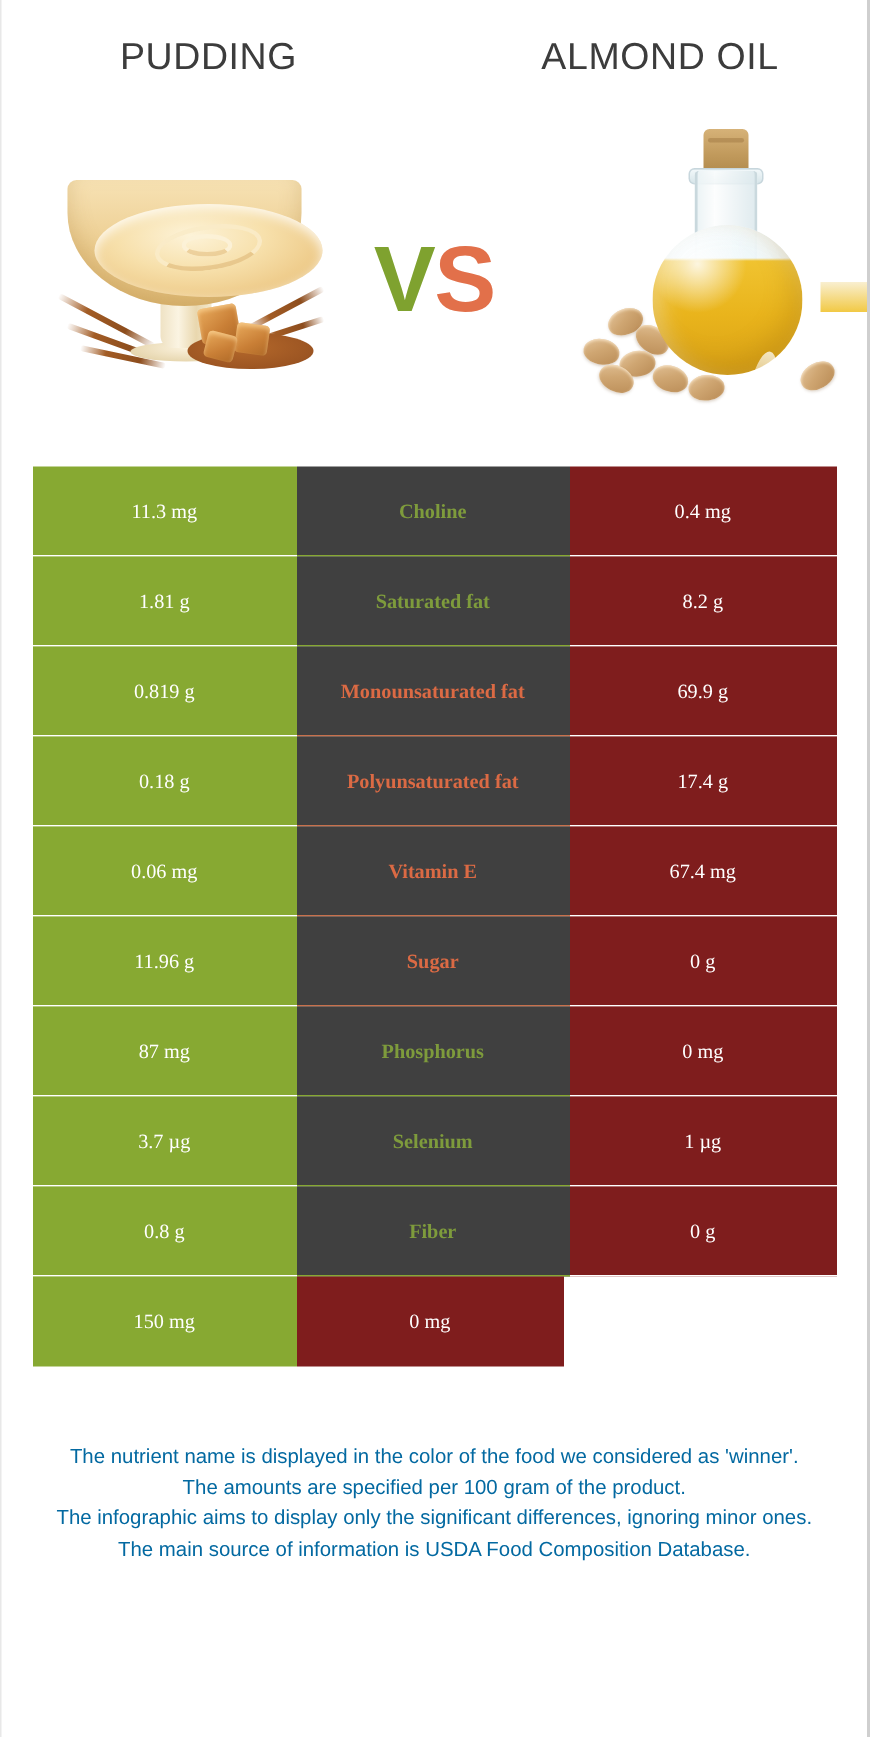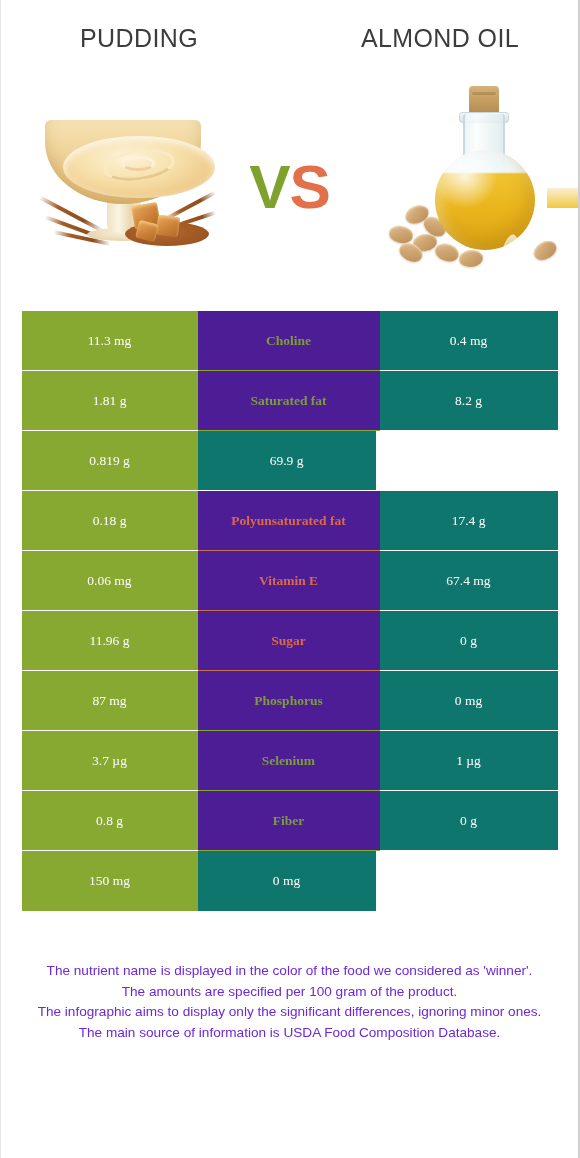--- a/index.html
+++ b/index.html
@@ -208,44 +208,44 @@
   .cell-left, .cell-right {
     width: 176px;
     display: flex;
     align-items: center;
     justify-content: center;
     color: #ffffff;
     font-size: 13.5px;
     font-weight: 400;
   }
   .cell-left  { background: #87A932; }
-  .cell-right { width: 178px; background: #0f766e; }
+  .cell-right { width: 178px; background: #7f1d1d; }
 
   .cell-mid {
     flex: 1;
-    background: #4c1d95;
+    background: #404040;
     display: flex;
     align-items: center;
     justify-content: center;
     font-size: 13.5px;
     font-weight: 600;
     border-bottom: 1px solid transparent;
   }
   .row:not(:last-child) .cell-left  { border-bottom: 1px solid #ffffff; }
   .row:not(:last-child) .cell-right { border-bottom: 1px solid #ffffff; }
 
   .win-green .cell-mid { color: #7E9B3C; border-bottom-color: #87A932; }
   .win-orange .cell-mid { color: #DB6A44; border-bottom-color: #C8714D; }
 
   
   .footer {
     margin-top: 50px;
     padding: 0 28px;
     text-align: center;
-    color: #6d28d9;
+    color: #0369a1;
     font-size: 13.6px;
     line-height: 1.52;
   }
   .footer p { margin: 0; }
 </style>
 </head>
 <body>
 
 <div class="header">
   <div class="food-title title-left">PUDDING</div>
@@ -308,20 +308,21 @@
       <div class="cell-mid">Choline</div>
       <div class="cell-right">0.4 mg</div>
     </div>
     <div class="row win-green">
       <div class="cell-left">1.81 g</div>
       <div class="cell-mid">Saturated fat</div>
       <div class="cell-right">8.2 g</div>
     </div>
     <div class="row win-orange">
       <div class="cell-left">0.819 g</div>
+      <div class="cell-mid">Monounsaturated fat</div>
       <div class="cell-right">69.9 g</div>
     </div>
     <div class="row win-orange">
       <div class="cell-left">0.18 g</div>
       <div class="cell-mid">Polyunsaturated fat</div>
       <div class="cell-right">17.4 g</div>
     </div>
     <div class="row win-orange">
       <div class="cell-left">0.06 mg</div>
       <div class="cell-mid">Vitamin E</div>

